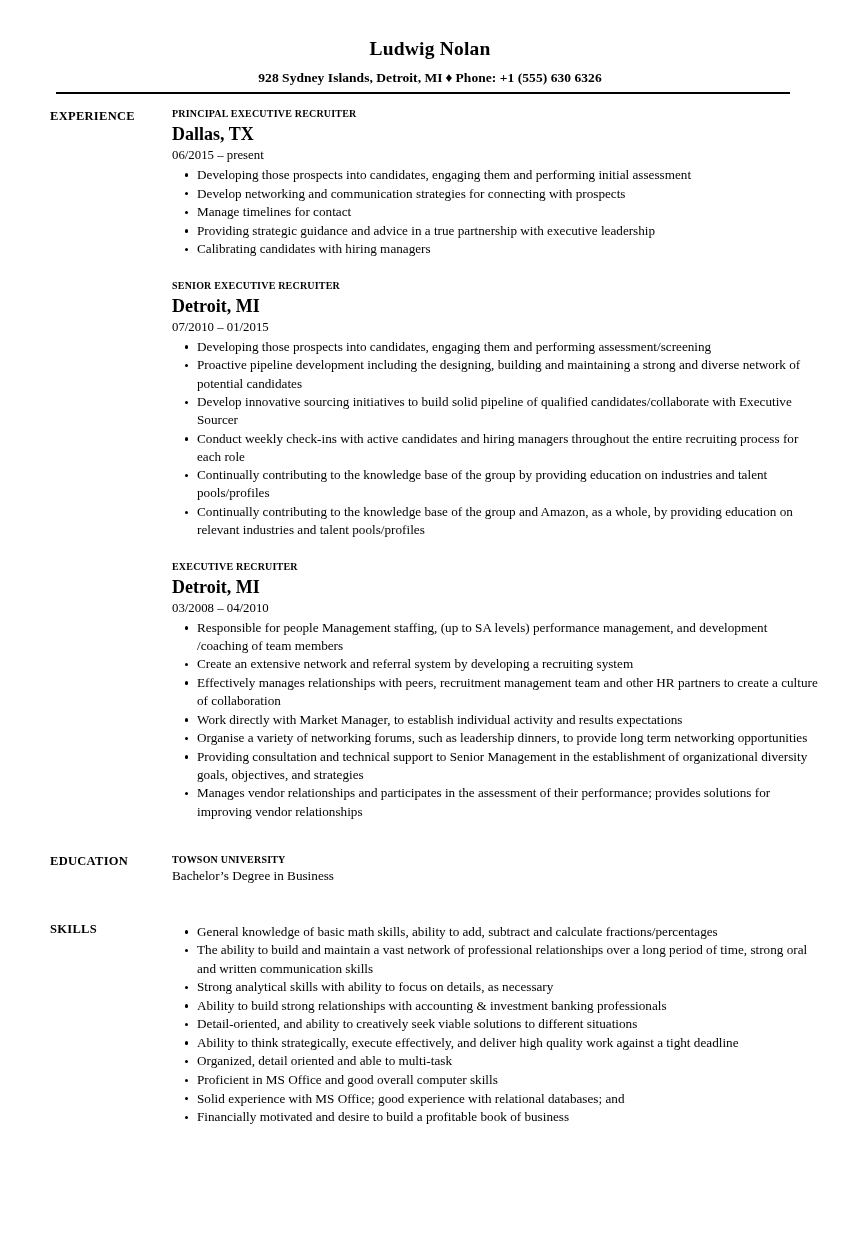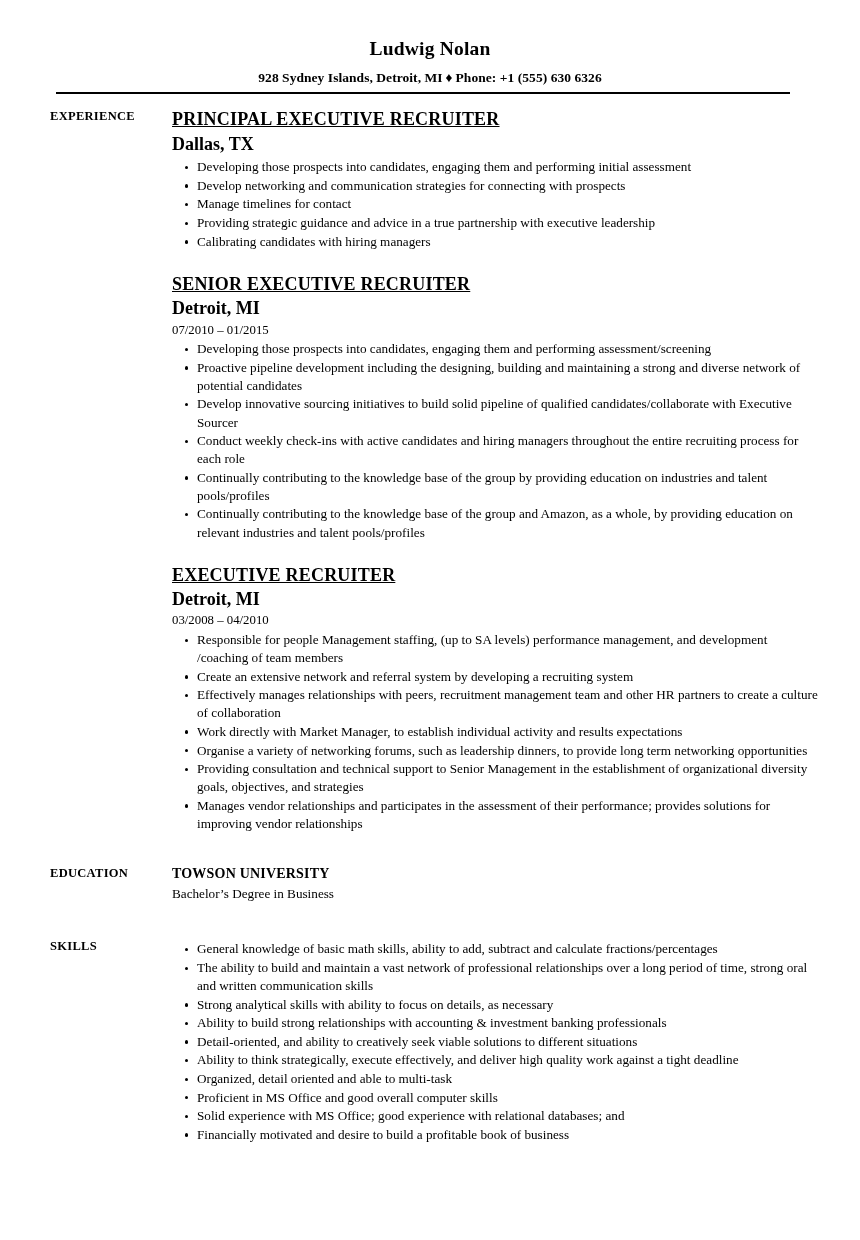--- a/index.html
+++ b/index.html
@@ -74,25 +74,24 @@
   }
   .section-body {
     flex: 1 1 auto;
     min-width: 0;
     padding-left: 2px;
   }
 
   
   .job + .job { margin-top: 22px; }
   .job-title {
-    font-size: 18px;
+    font-size: 10px;
     font-weight: bold;
     letter-spacing: 0.2px;
     line-height: 1.25;
-    text-decoration: underline;
   }
   .job-location {
     font-size: 18px;
     font-weight: bold;
     line-height: 1.3;
     margin-top: 2px;
   }
   .job-dates {
     font-size: 12.8px;
     line-height: 1.3;
@@ -118,21 +117,21 @@
     left: 13px;
     top: 7.5px;
     width: 3.4px;
     height: 3.4px;
     border-radius: 50%;
     background: #000000;
   }
 
   
   .edu-school {
-    font-size: 14px;
+    font-size: 10px;
     font-weight: bold;
     letter-spacing: 0.2px;
     line-height: 1.3;
     font-family: Liberation Serif, serif;
   }
   .edu-degree {
     font-size: 13.2px;
     font-weight: normal;
     line-height: 1.35;
     margin-top: 1px;
@@ -151,20 +150,21 @@
     <div class="rule"></div>
   </div>
 
   <div class="section section-experience">
     <div class="section-label">EXPERIENCE</div>
     <div class="section-body">
 
       <div class="job">
         <div class="job-title">PRINCIPAL EXECUTIVE RECRUITER</div>
         <div class="job-location">Dallas, TX</div>
+        <div class="job-dates">06/2015 – present</div>
         <ul class="bullets">
           <li>Developing those prospects into candidates, engaging them and performing initial assessment</li>
           <li>Develop networking and communication strategies for connecting with prospects</li>
           <li>Manage timelines for contact</li>
           <li>Providing strategic guidance and advice in a true partnership with executive leadership</li>
           <li>Calibrating candidates with hiring managers</li>
         </ul>
       </div>
 
       <div class="job">

